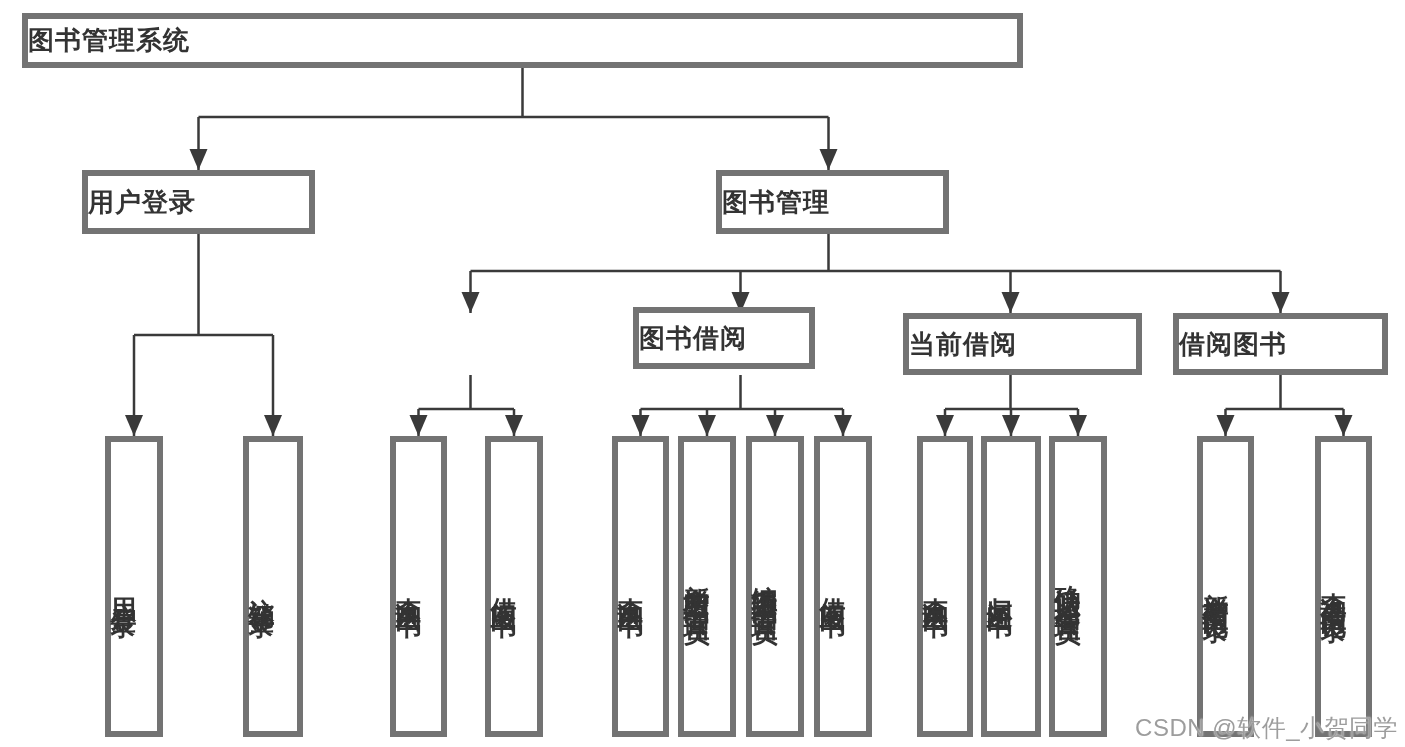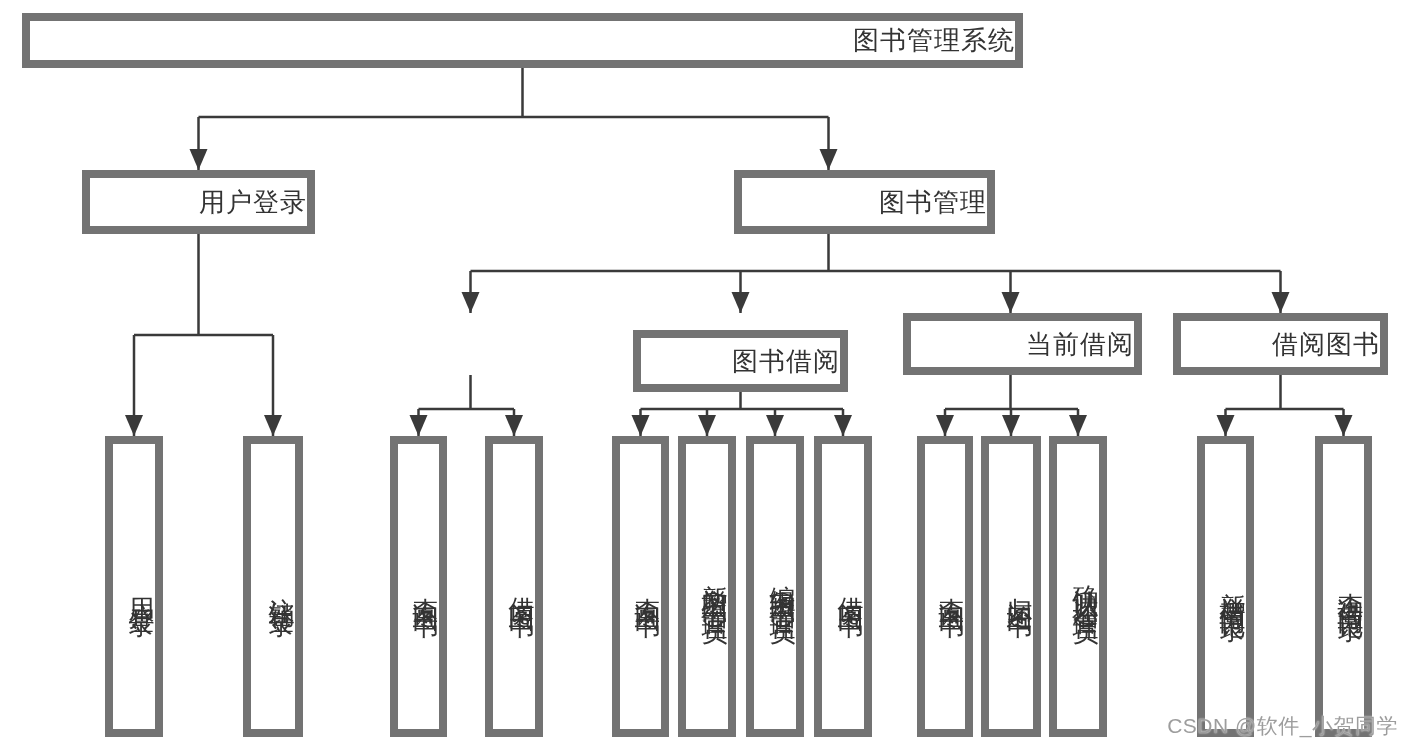--- a/index.html
+++ b/index.html
@@ -2,32 +2,32 @@
 <html><head>
 <meta charset="utf-8">
 <style>
   html,body{margin:0;padding:0;background:#ffffff;}
   .canvas{
     position:relative;width:1405px;height:747px;background:#ffffff;
     font-family:"Liberation Sans","DejaVu Sans",sans-serif;overflow:hidden;
   }
   .canvas svg{position:absolute;left:0;top:0;pointer-events:none;}
   .box{
-    position:absolute;box-sizing:border-box;border:8px solid #737373;background:#ffffff;
-    display:flex;align-items:center;justify-content:flex-end;color:#333333;
+    position:absolute;box-sizing:border-box;border:6px solid #737373;background:#ffffff;
+    display:flex;align-items:center;justify-content:flex-start;color:#333333;font-weight:bold;
   }
   .hlabel{font-size:26px;letter-spacing:1px;white-space:nowrap;color:#333333;}
   .leaf{top:436px;height:301px;}
   .vlabel{
     writing-mode:vertical-rl;text-orientation:mixed;
     font-size:26px;line-height:1;letter-spacing:5px;color:#333333;white-space:nowrap;
   }
   .watermark{
     position:absolute;top:712px;right:7px;z-index:5;
-    font-size:21px;color:#9d9d9d;letter-spacing:0.5px;white-space:nowrap;
+    font-size:24px;color:#9d9d9d;letter-spacing:0.5px;white-space:nowrap;
     text-shadow:0 0 2px #ffffff;
   }
 </style>
 </head>
 <body>
 
 <div class="canvas">
 
   <svg width="1405" height="747" viewBox="0 0 1405 747">
     <defs>
@@ -86,25 +86,25 @@
     </g>
   </svg>
 
   <div class="box" style="left:22px;top:13px;width:1001px;height:55px">
     <span class="hlabel">图书管理系统</span>
   </div>
 
   <div class="box" style="left:82px;top:170px;width:233px;height:64px">
     <span class="hlabel">用户登录</span>
   </div>
-  <div class="box" style="left:734px;top:170px;width:261px;height:64px">
+  <div class="box" style="left:716px;top:170px;width:233px;height:64px">
     <span class="hlabel">图书管理</span>
   </div>
 
-  <div class="box" style="left:633px;top:330px;width:215px;height:62px">
+  <div class="box" style="left:633px;top:307px;width:182px;height:62px">
     <span class="hlabel">图书借阅</span>
   </div>
   <div class="box" style="left:903px;top:313px;width:239px;height:62px">
     <span class="hlabel">当前借阅</span>
   </div>
   <div class="box" style="left:1173px;top:313px;width:215px;height:62px">
     <span class="hlabel">借阅图书</span>
   </div>
 
   <div class="box leaf" style="left:105px;width:58px">

